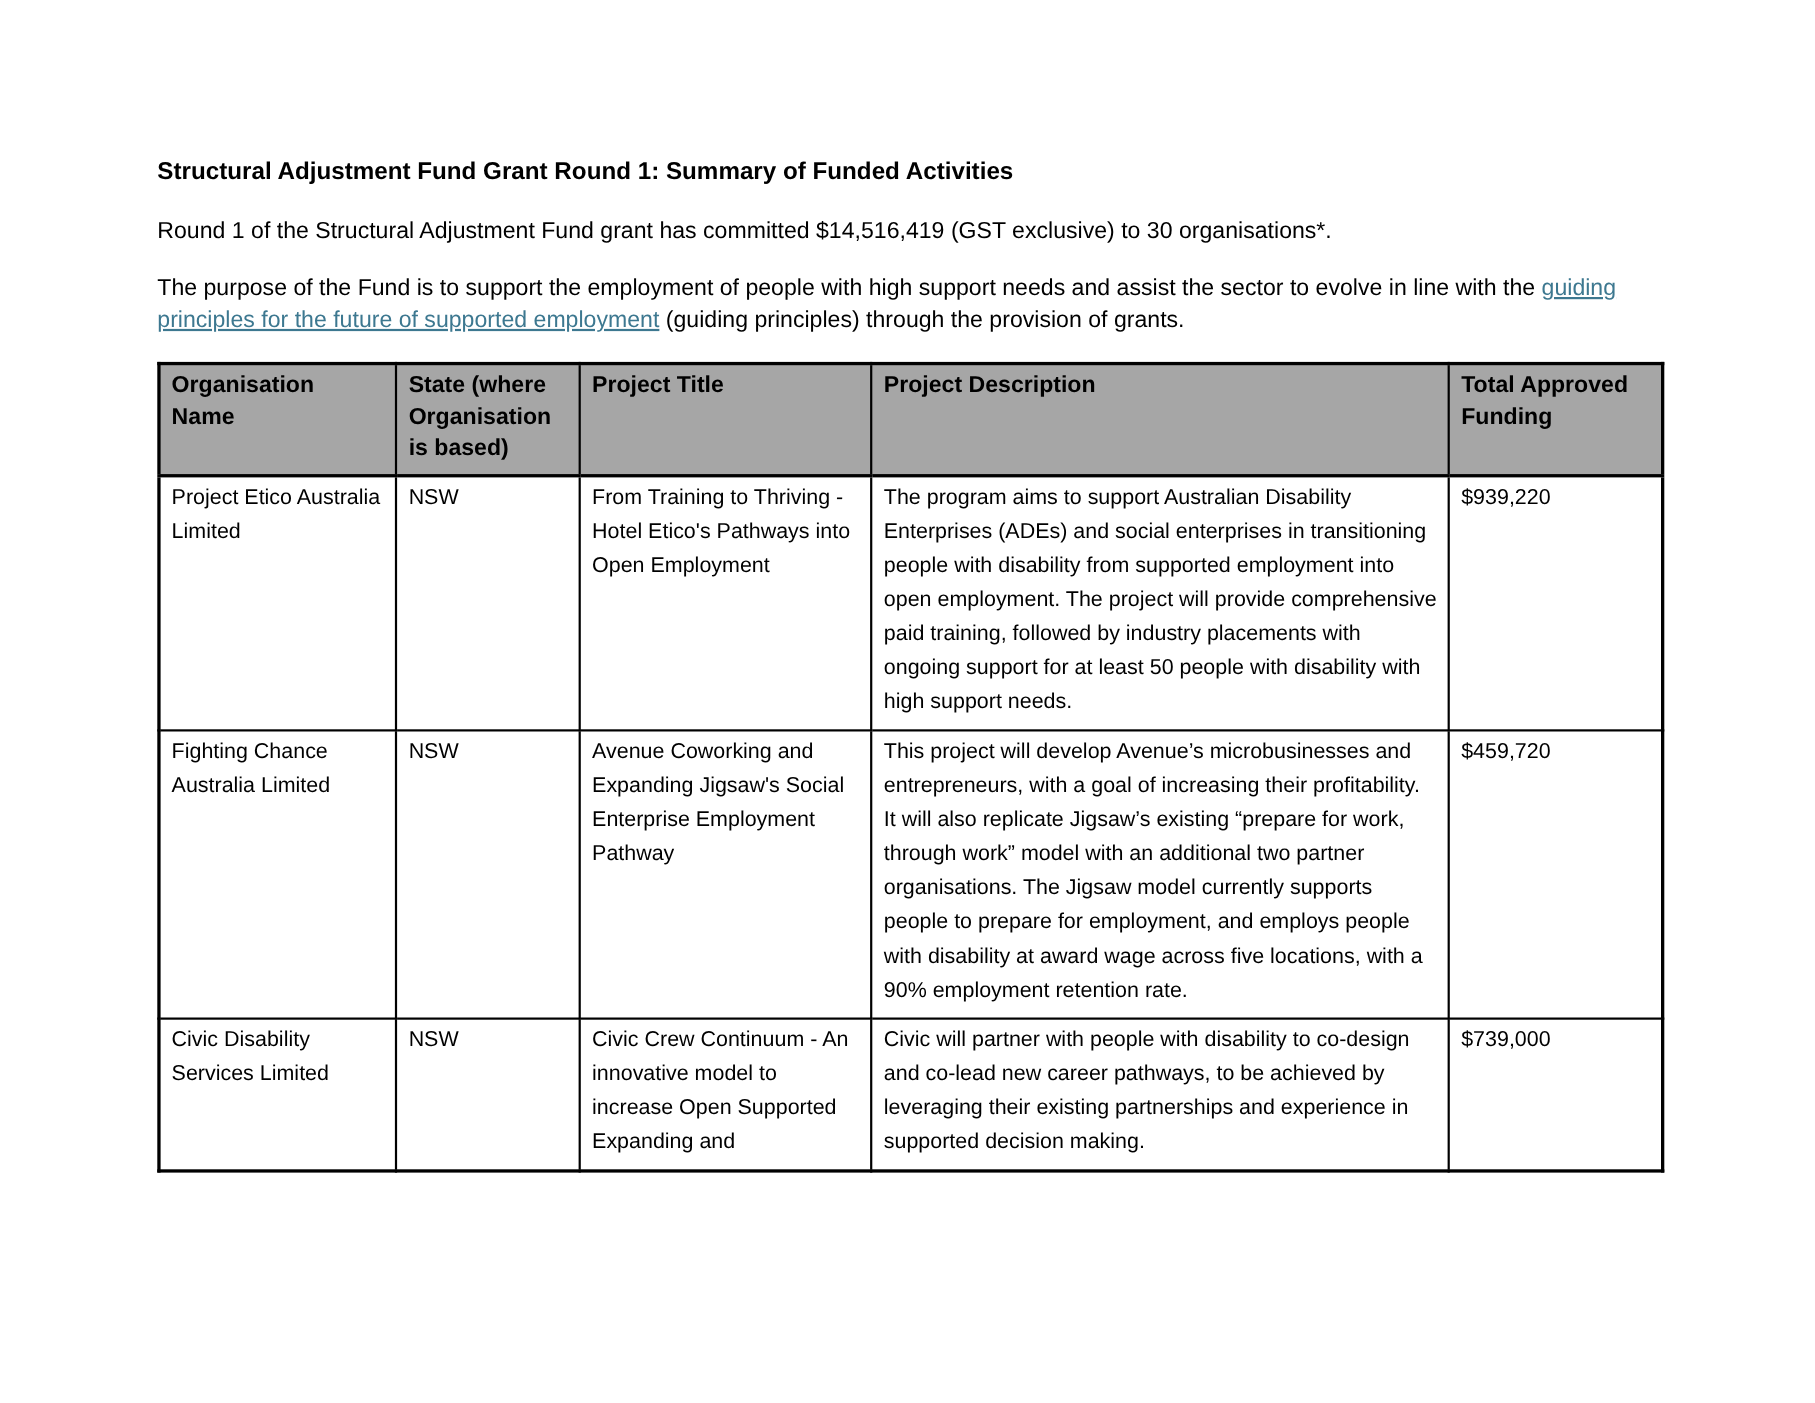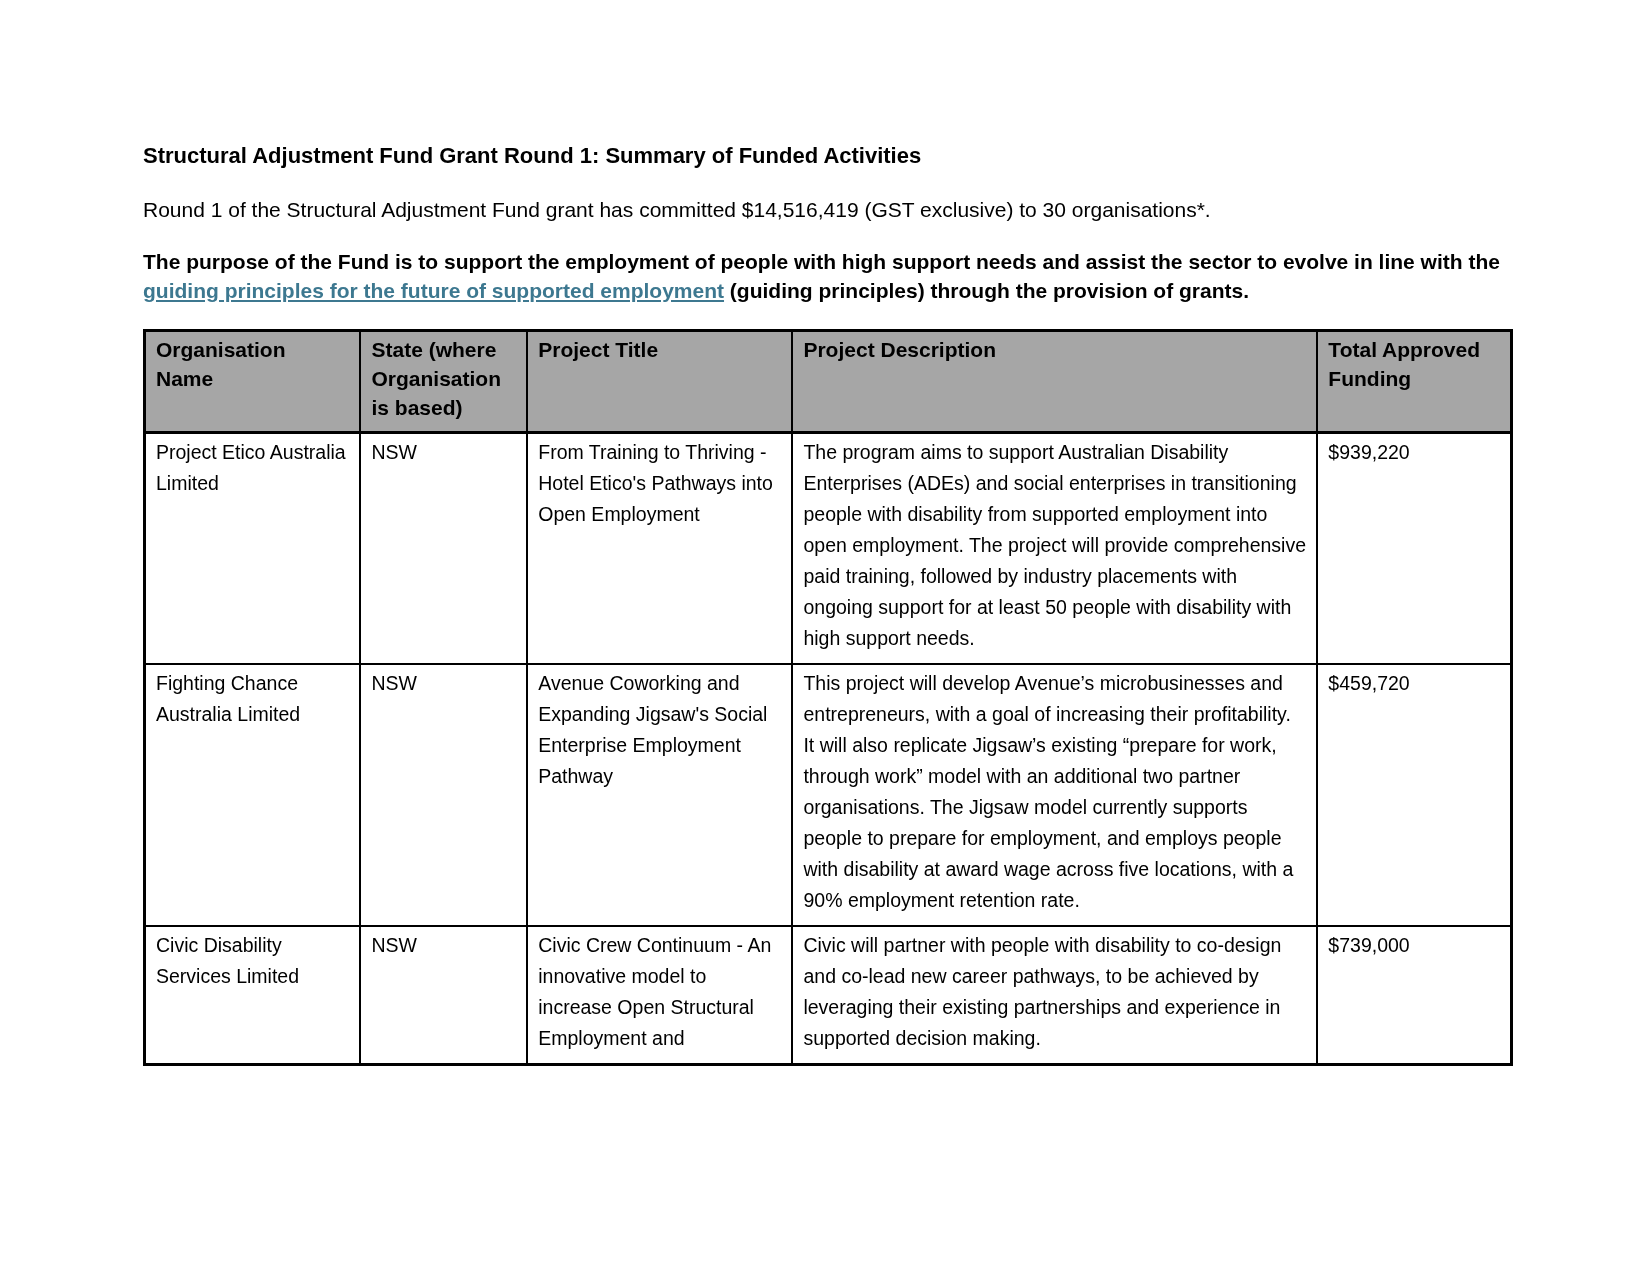--- a/index.html
+++ b/index.html
@@ -32,21 +32,20 @@
     line-height: 27px;
     margin: 0;
   }
   .para {
     font-size: 21px;
     line-height: 29px;
     margin: 26px 0 0 0;
   }
   .para-2 {
     margin-top: 23px;
-    font-weight: bold;
   }
   a.doclink {
     color: var(--link-color);
     text-decoration: underline;
     cursor: pointer;
   }
   table.grant-table {
     margin-top: 24px;
     width: 100%;
     border-collapse: collapse;
@@ -126,21 +125,21 @@
       <tr>
         <td>Fighting Chance Australia Limited</td>
         <td>NSW</td>
         <td>Avenue Coworking and Expanding Jigsaw's Social Enterprise Employment Pathway</td>
         <td>This project will develop Avenue’s microbusinesses and entrepreneurs, with a goal of increasing their profitability. It will also replicate Jigsaw’s existing “prepare for work, through work” model with an additional two partner organisations. The Jigsaw model currently supports people to prepare for employment, and employs people with disability at award wage across five locations, with a 90% employment retention rate.</td>
         <td>$459,720</td>
       </tr>
       <tr>
         <td>Civic Disability Services Limited</td>
         <td>NSW</td>
-        <td>Civic Crew Continuum - An innovative model to increase Open Structural Employment and</td>
+        <td>Civic Crew Continuum - An innovative model to increase Open Supported Expanding and</td>
         <td>Civic will partner with people with disability to co-design and co-lead new career pathways, to be achieved by leveraging their existing partnerships and experience in supported decision making.</td>
         <td>$739,000</td>
       </tr>
     </tbody>
   </table>
 
 
 </div>
 
 </body></html>

